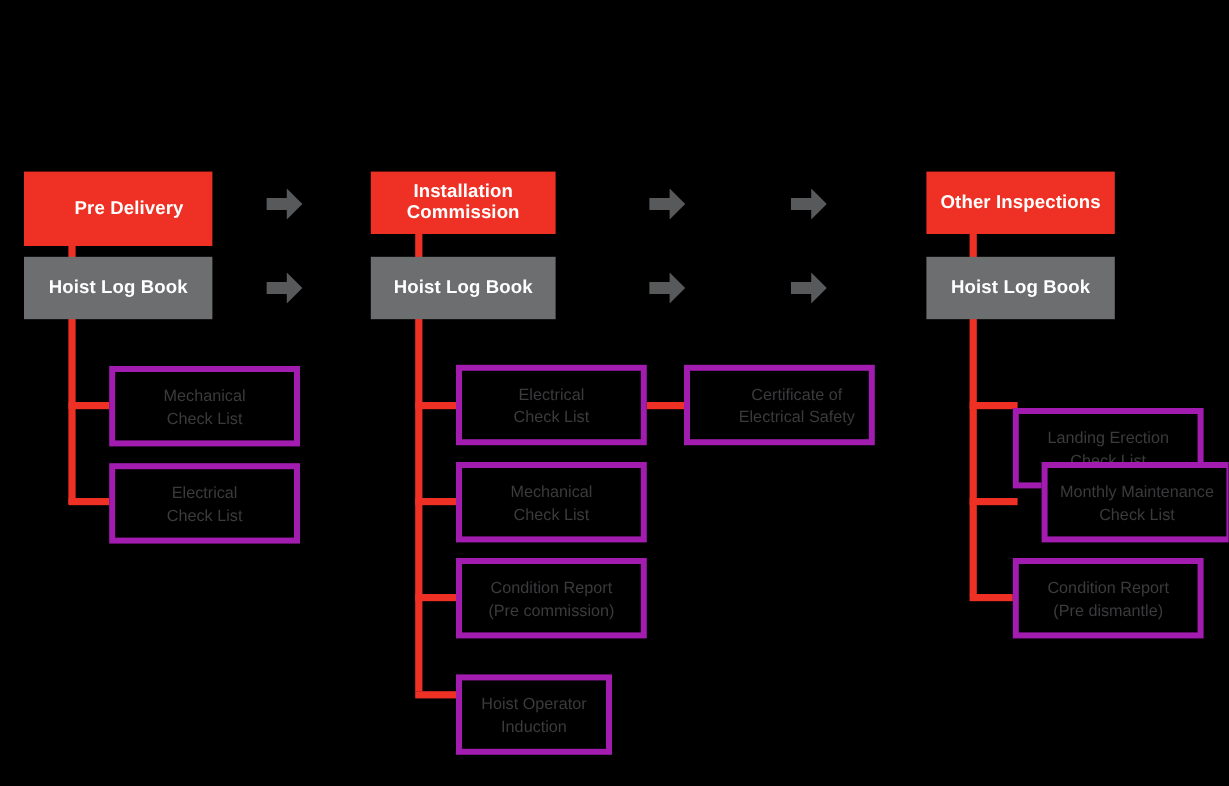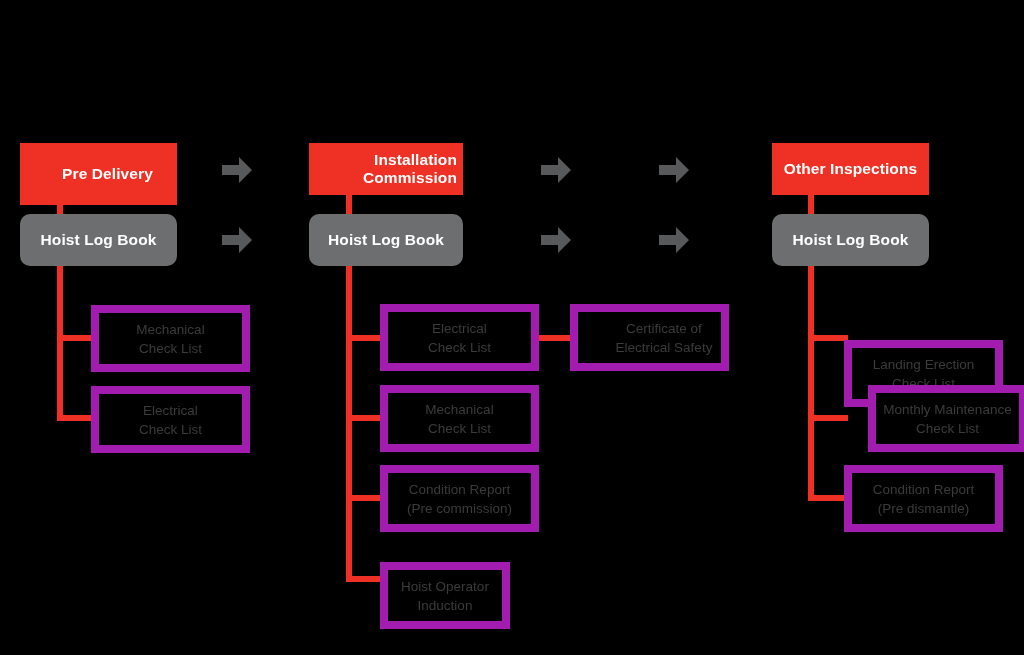--- a/index.html
+++ b/index.html
@@ -47,34 +47,34 @@
     color: #FFFFFF;
     font-weight: bold;
     font-size: 15.5px;
     line-height: 18px;
     letter-spacing: 0.1px;
     box-sizing: border-box;
     padding: 2px 6px;
     z-index: 3;
   }
   .stage-box.red  { background: #EE3124; }
-  .stage-box.gray { background: #6D6E70; border-radius: 10px; }
+  .stage-box.gray { background: #6D6E70; }
 
   
   .leaf-box {
     position: absolute;
     display: flex;
     align-items: center;
     justify-content: center;
     text-align: center;
     color: #3B3B3D;
     font-size: 13.5px;
     line-height: 19px;
     font-weight: normal;
-    border: 8px solid #a21caf;
+    border: 5px solid #a21caf;
     background: #000000;
     box-sizing: border-box;
     padding: 2px 6px;
     z-index: 3;
   }
   .leaf-box span { display: block; }
 
   
   .line {
     position: absolute;
@@ -118,21 +118,21 @@
   <div class="line" style="left:57px; top:415px; width:40px; height:6px;"></div>
   <div class="leaf-box" style="left:91px; top:386px; width:159px; height:67px;">
     <div>
       <span>Electrical</span>
       <span>Check List</span>
     </div>
   </div>
 
   <div class="line" style="left:346px; top:188px; width:6px; height:388px;"></div>
 
-  <div class="stage-box red" style="left:309px; top:143px; width:154px; height:52px;text-align:right;">
+  <div class="stage-box red" style="left:309px; top:143px; width:154px; height:52px;">
     <div>
       <span>Installation</span>
       <span>Commission</span>
     </div>
   </div>
 
   <div class="stage-box gray" style="left:309px; top:214px; width:154px; height:52px;">
     <span>Hoist Log Book</span>
   </div>
 

